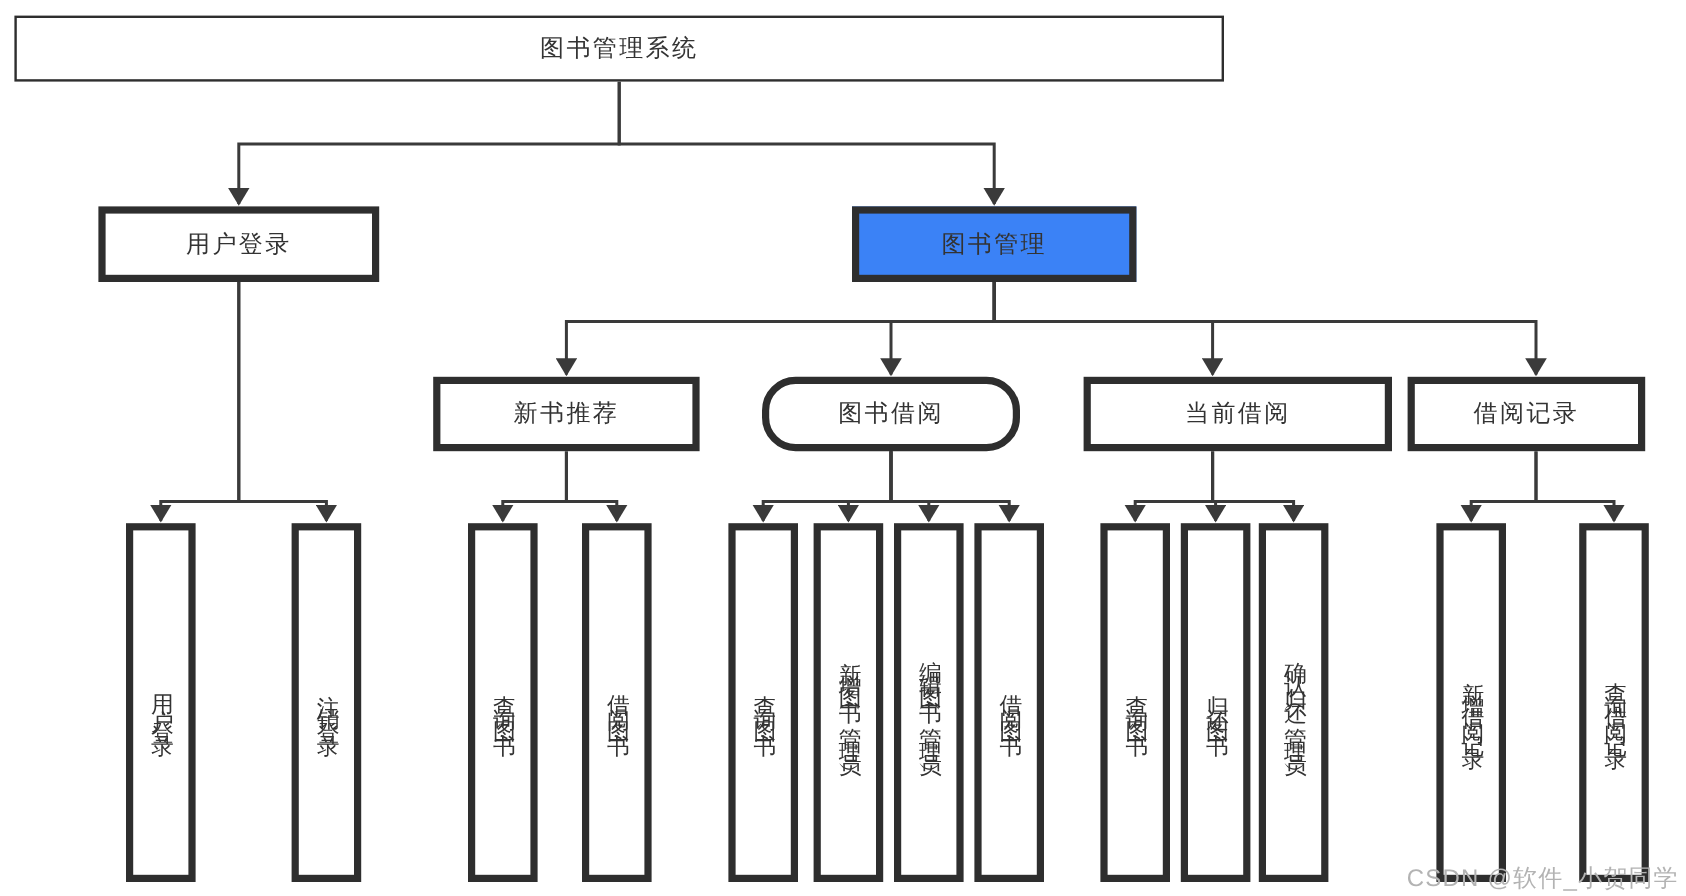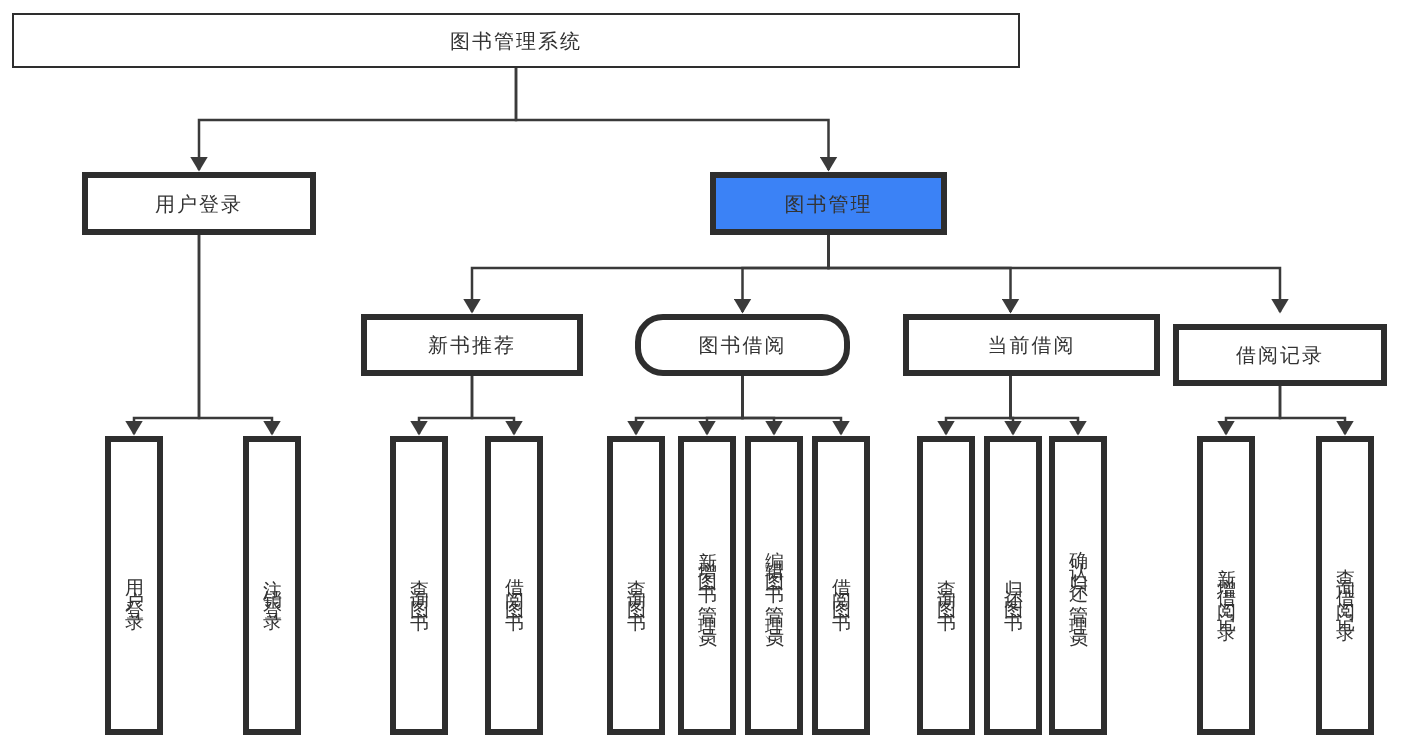--- a/index.html
+++ b/index.html
@@ -54,28 +54,29 @@
       <path d="M 1280 376 V 418 H 1226 V 434" fill="none" stroke="#3a3a3a" stroke-width="2.5" marker-end="url(#arrow)"></path>
       <path d="M 1280 376 V 418 H 1345 V 434" fill="none" stroke="#3a3a3a" stroke-width="2.5" marker-end="url(#arrow)"></path>
     </svg>
   <div id="nodes">
       <div class="node root" style="left: 12px; top: 13px; width: 1008px; height: 55px; border-color: rgb(46, 46, 46); background: rgb(255, 255, 255); color: rgb(51, 51, 51);">图书管理系统</div>
       <div class="node" style="left: 82px; top: 172px; width: 234px; height: 63px; border-color: rgb(46, 46, 46); background: rgb(255, 255, 255); color: rgb(51, 51, 51);">用户登录</div>
       <div class="node" style="left: 710px; top: 172px; width: 237px; height: 63px; border-color: rgb(46, 46, 46); background: #3b82f6; color: rgb(51, 51, 51);">图书管理</div>
       <div class="node" style="left: 361px; top: 314px; width: 222px; height: 62px; border-color: rgb(46, 46, 46); background: rgb(255, 255, 255); color: rgb(51, 51, 51);">新书推荐</div>
       <div class="node" style="left: 635px; top: 314px; width: 215px; height: 62px; border-color: rgb(46, 46, 46); background: rgb(255, 255, 255); color: rgb(51, 51, 51); border-radius: 28px;">图书借阅</div>
       <div class="node" style="left: 903px; top: 314px; width: 257px; height: 62px; border-color: rgb(46, 46, 46); background: rgb(255, 255, 255); color: rgb(51, 51, 51);">当前借阅</div>
-      <div class="node" style="left: 1173px; top: 324px; width: 214px; height: 62px; border-color: rgb(46, 46, 46); background: rgb(255, 255, 255); color: rgb(51, 51, 51);">借阅记录</div>
+      <div class="node" style="left: 1173px; top: 314px; width: 198px; height: 62px; border-color: rgb(46, 46, 46); background: rgb(255, 255, 255); color: rgb(51, 51, 51);">借阅记录</div>
       <div class="node vertical" style="left: 105px; top: 436px; width: 58px; height: 299px; border-color: rgb(46, 46, 46); background: rgb(255, 255, 255); color: rgb(51, 51, 51);">用户登录</div>
       <div class="node vertical" style="left: 243px; top: 436px; width: 58px; height: 299px; border-color: rgb(46, 46, 46); background: rgb(255, 255, 255); color: rgb(51, 51, 51);">注销登录</div>
       <div class="node vertical" style="left: 390px; top: 436px; width: 58px; height: 299px; border-color: rgb(46, 46, 46); background: rgb(255, 255, 255); color: rgb(51, 51, 51);">查询图书</div>
       <div class="node vertical" style="left: 485px; top: 436px; width: 58px; height: 299px; border-color: rgb(46, 46, 46); background: rgb(255, 255, 255); color: rgb(51, 51, 51);">借阅图书</div>
       <div class="node vertical" style="left: 607px; top: 436px; width: 58px; height: 299px; border-color: rgb(46, 46, 46); background: rgb(255, 255, 255); color: rgb(51, 51, 51);">查询图书</div>
       <div class="node vertical" style="left: 678px; top: 436px; width: 58px; height: 299px; border-color: rgb(46, 46, 46); background: rgb(255, 255, 255); color: rgb(51, 51, 51);">新增图书（管理员）</div>
       <div class="node vertical" style="left: 745px; top: 436px; width: 58px; height: 299px; border-color: rgb(46, 46, 46); background: rgb(255, 255, 255); color: rgb(51, 51, 51);">编辑图书（管理员）</div>
       <div class="node vertical" style="left: 812px; top: 436px; width: 58px; height: 299px; border-color: rgb(46, 46, 46); background: rgb(255, 255, 255); color: rgb(51, 51, 51);">借阅图书</div>
       <div class="node vertical" style="left: 917px; top: 436px; width: 58px; height: 299px; border-color: rgb(46, 46, 46); background: rgb(255, 255, 255); color: rgb(51, 51, 51);">查询图书</div>
       <div class="node vertical" style="left: 984px; top: 436px; width: 58px; height: 299px; border-color: rgb(46, 46, 46); background: rgb(255, 255, 255); color: rgb(51, 51, 51);">归还图书</div>
       <div class="node vertical" style="left: 1049px; top: 436px; width: 58px; height: 299px; border-color: rgb(46, 46, 46); background: rgb(255, 255, 255); color: rgb(51, 51, 51);">确认归还（管理员）</div>
       <div class="node vertical" style="left: 1197px; top: 436px; width: 58px; height: 299px; border-color: rgb(46, 46, 46); background: rgb(255, 255, 255); color: rgb(51, 51, 51);">新增借阅记录</div>
       <div class="node vertical" style="left: 1316px; top: 436px; width: 58px; height: 299px; border-color: rgb(46, 46, 46); background: rgb(255, 255, 255); color: rgb(51, 51, 51);">查询借阅记录</div>
     </div>
+  <div class="watermark">CSDN @软件_小贺同学</div>
 </div>
 
 </body></html>

